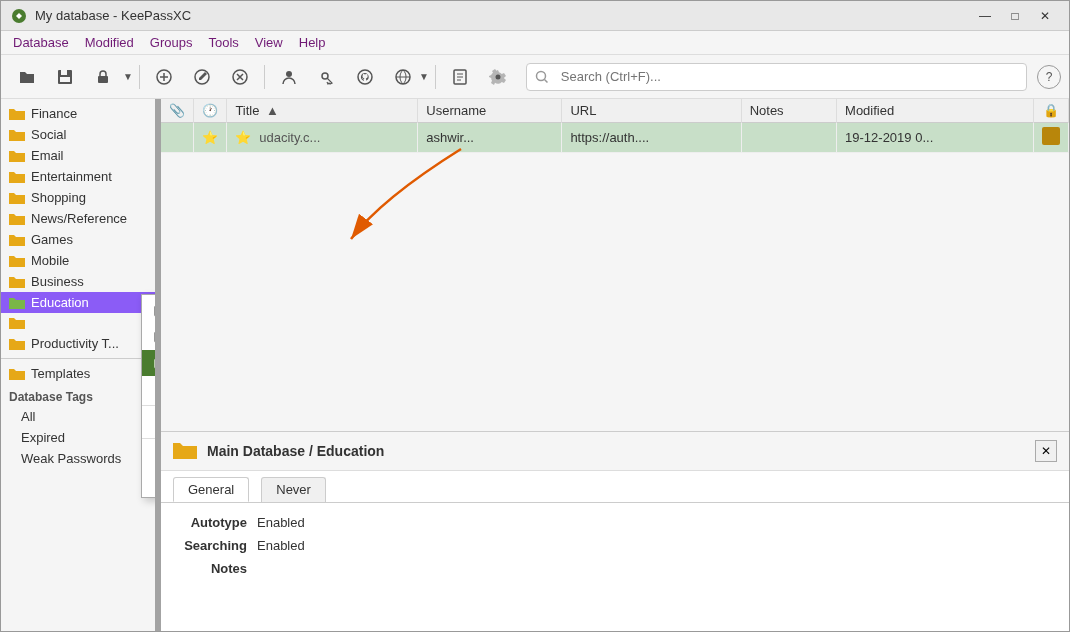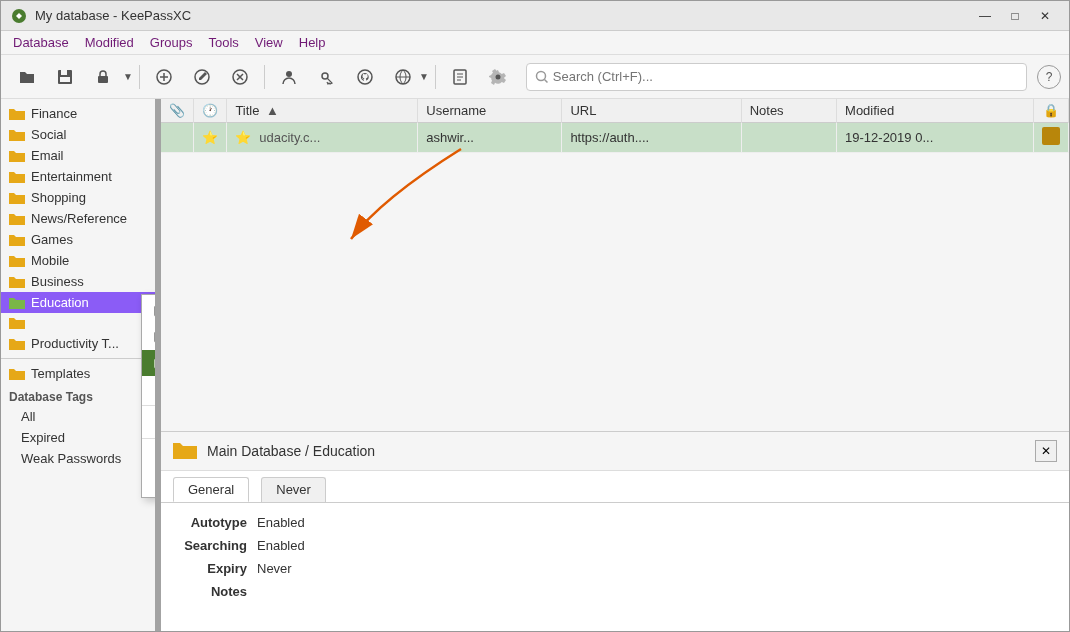--- a/index.html
+++ b/index.html
@@ -105,21 +105,21 @@
     }
     .toolbar-search {
       flex: 1;
       height: 28px;
       border: 1px solid #ccc;
       border-radius: 4px;
       background: white;
       display: flex;
       align-items: center;
       padding: 0 8px;
-      gap: 4px;
+      gap: 12px;
       margin: 0 8px;
     }
     .toolbar-search input {
       border: none;
       outline: none;
       flex: 1;
       font-size: 13px;
       color: #999;
       background: transparent;
     }
@@ -267,21 +267,21 @@
       display: flex;
       align-items: center;
       padding: 8px 12px;
       background: #f5f5f5;
       border-bottom: 1px solid #ddd;
       gap: 10px;
     }
     .group-detail-title {
       flex: 1;
       font-size: 14px;
-      font-weight: normal;
+      font-weight: bold;
       color: #333;
     }
     .group-detail-close {
       width: 22px;
       height: 22px;
       border: 1px solid #aaa;
       background: #f0f0f0;
       cursor: pointer;
       display: flex;
       align-items: center;
@@ -700,24 +700,20 @@
         <div class="group-fields">
           <div class="group-field">
             <span class="group-field-label">Autotype</span>
             <span class="group-field-value">Enabled</span>
           </div>
           <div class="group-field">
             <span class="group-field-label">Searching</span>
             <span class="group-field-value">Enabled</span>
           </div>
           <div class="group-field">
-            <span class="group-field-label">Expiry</span>
-            <span class="group-field-value">Never</span>
-          </div>
-          <div class="group-field">
             <span class="group-field-label">Notes</span>
             <span class="group-field-value"></span>
           </div>
         </div>
       </div>
     </div>
   </div>
 </div>
 
 </body></html>

